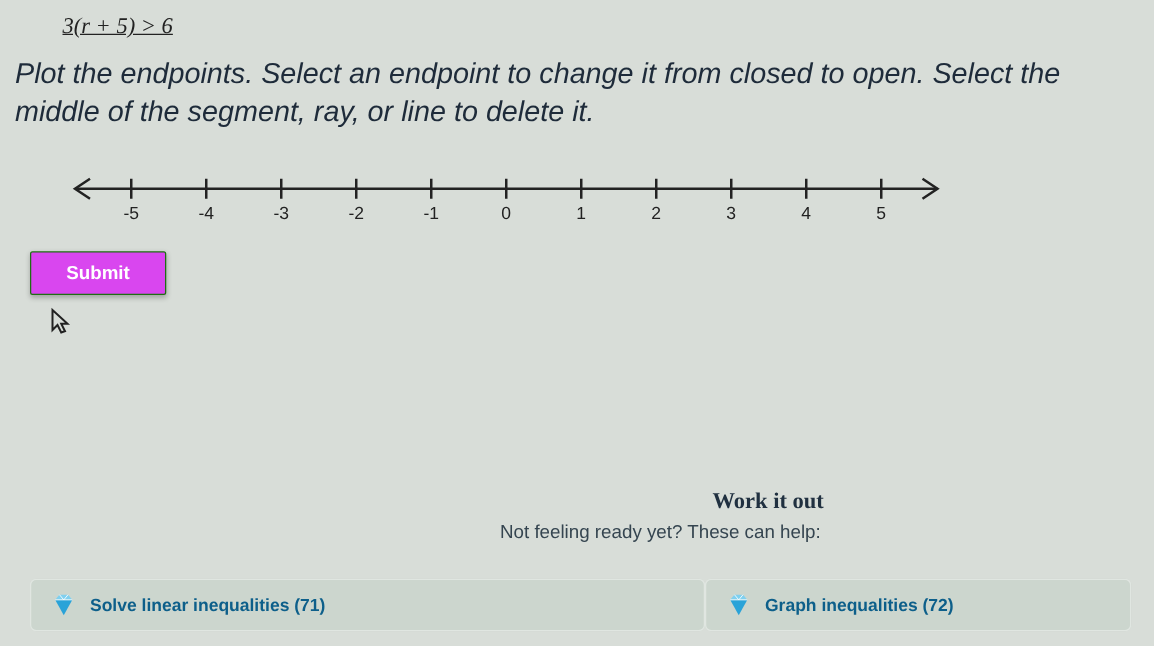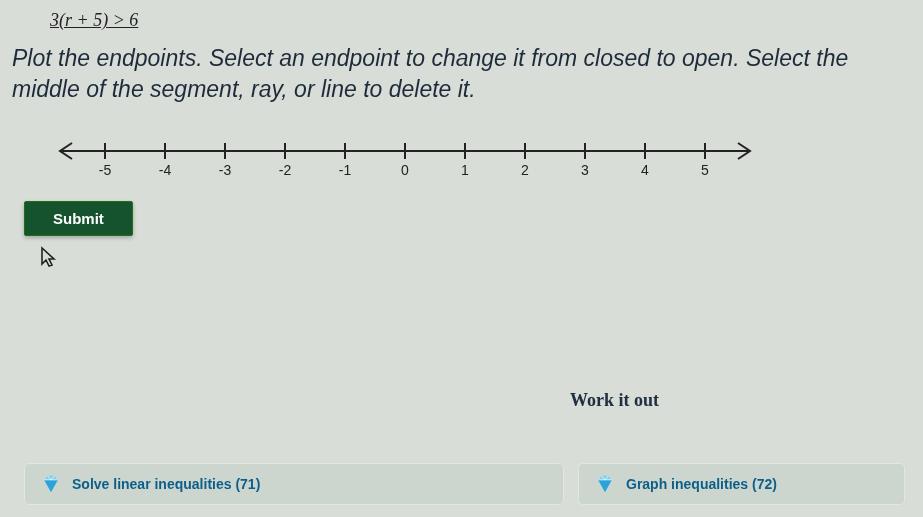--- a/index.html
+++ b/index.html
@@ -28,21 +28,21 @@
     line-height: 1.35;
   }
   .numberline-wrap {
     margin: 28px 40px 0 50px;
     height: 50px;
     position: relative;
   }
   svg.nline { width: 720px; height: 50px; display: block; }
   .submit-btn {
     margin: 18px 0 0 24px;
-    background: #14532d;
+    background: #d946ef;
     border: 1px solid #1f6f13;
     color: #fff;
     font-weight: bold;
     font-size: 15px;
     padding: 8px 28px;
     border-radius: 2px;
     box-shadow: 0 2px 4px rgba(0,0,0,0.25);
     cursor: pointer;
   }
   .cursor {
@@ -70,21 +70,20 @@
     color: #354550;
     font-size: 15px;
     margin-top: 6px;
   }
   .resource-row {
     position: absolute;
     left: 0;
     bottom: 0;
     width: 100%;
     display: flex;
-    gap: 14px;
     padding: 8px 18px 12px 24px;
   }
   .resource {
     background: #ccd6ce;
     border-radius: 5px;
     padding: 10px 16px;
     display: flex;
     align-items: center;
     gap: 10px;
     color: #0d5f8a;
@@ -171,20 +170,21 @@
 <button class="submit-btn">Submit</button>
 
 <div class="cursor">
   <svg width="18" height="22" viewBox="0 0 18 22">
       <path d="M2 2 L2 18 L6 14 L9 20 L12 19 L9 13 L14 13 Z" fill="none" stroke="#222" stroke-width="1.6"></path>
     </svg>
 </div>
 
 <div class="help-block">
   <div class="help-title">Work it out</div>
+  <div class="help-sub">Not feeling ready yet? These can help:</div>
 </div>
 
 <div class="resource-row">
   <div class="resource left">
     <svg class="diamond" viewBox="0 0 32 32">
       <polygon points="6,10 26,10 16,28" fill="#2aa3d8"></polygon>
       <polygon points="6,10 11,4 21,4 26,10" fill="#7fd0ef"></polygon>
       <line x1="11" y1="4" x2="16" y2="10" stroke="#fff" stroke-width="1"></line>
       <line x1="21" y1="4" x2="16" y2="10" stroke="#fff" stroke-width="1"></line>
       <line x1="6" y1="10" x2="26" y2="10" stroke="#fff" stroke-width="1"></line>

